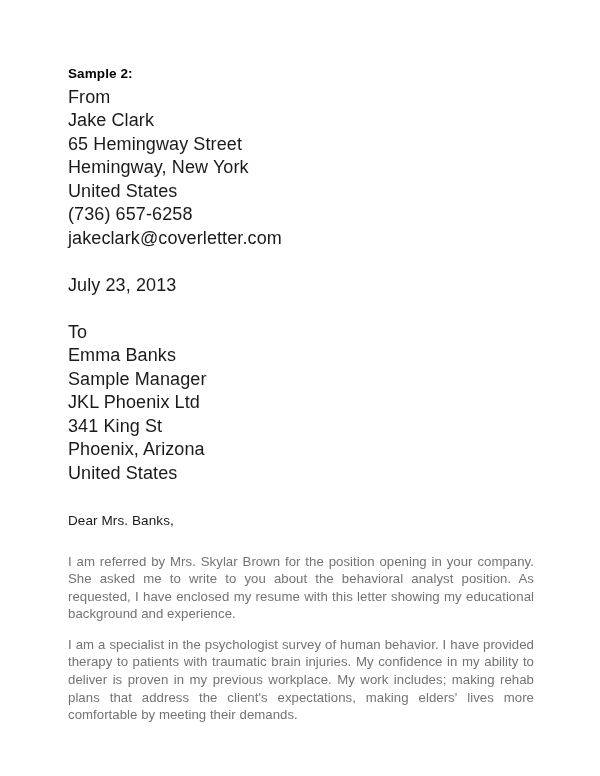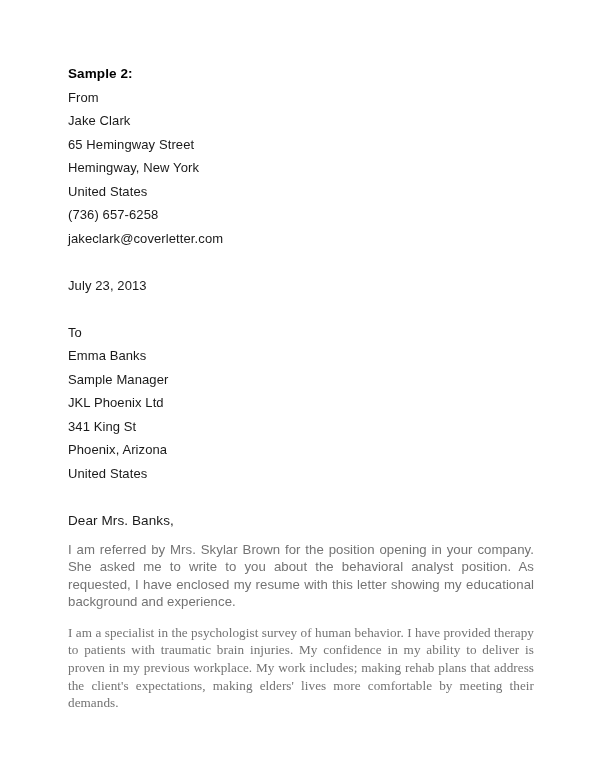--- a/index.html
+++ b/index.html
@@ -34,50 +34,50 @@
 
   .heading {
     font-size: 13.5px;
     font-weight: bold;
     line-height: 23.5px;
     color: #000000;
     letter-spacing: 0.1px;
   }
 
   .addr-line {
-    font-size: 13px;
+    font-size: 18px;
     font-weight: normal;
     line-height: 23.5px;
     color: #1a1a1a;
     letter-spacing: 0.1px;
     white-space: nowrap;
   }
 
   .gap-sm { height: 23.5px; }
   .gap-md { height: 24px; }
 
   .salutation {
     font-size: 13.5px;
     line-height: 23.5px;
     color: #1a1a1a;
     letter-spacing: 0.1px;
-    margin-bottom: 8px;
+    margin-bottom: 20px;
   }
 
   .body-para {
     font-size: 13.2px;
     line-height: 17.6px;
     color: #737373;
     text-align: justify;
     text-justify: inter-word;
     letter-spacing: 0.05px;
     margin: 0 0 13px 0;
     width: 466px;
   }
-  .body-para:last-child { margin-bottom: 0; font-family: Liberation Serif, serif; }
+  .body-para:last-child { margin-bottom: 0; }
 </style>
 </head>
 <body>
 
 <div class="page">
   <div class="letter">
 
     <div class="heading">Sample 2:</div>
 
     <div class="addr-line">From</div>

